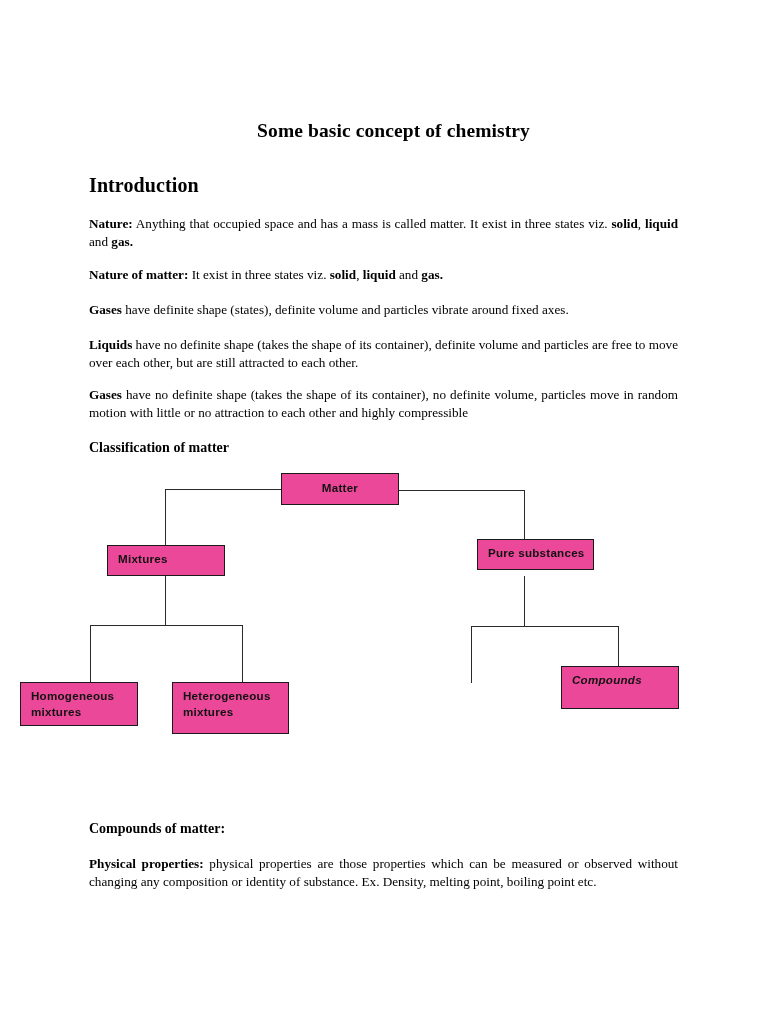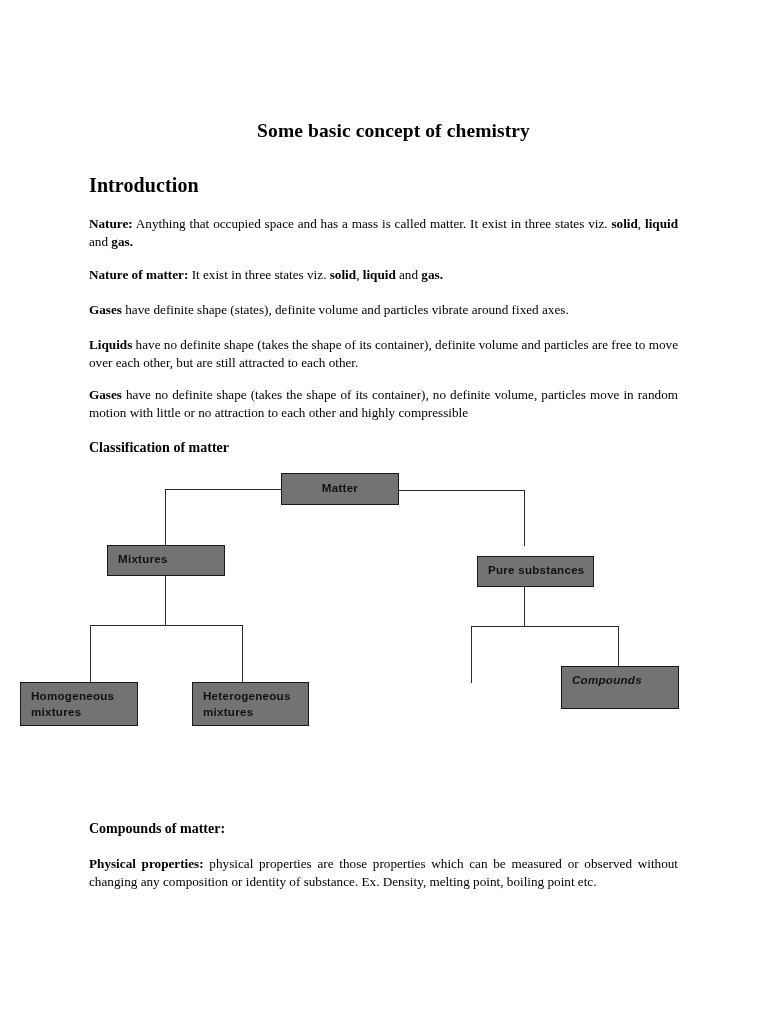--- a/index.html
+++ b/index.html
@@ -90,21 +90,21 @@
     top: 0;
     width: 768px;
     height: 1024px;
     pointer-events: none;
   }
   .chart > * { pointer-events: auto; }
 
   .node {
     position: absolute;
     border: 1.3px solid #1a1a1a;
-    background: #737373;
+    background: #ec4899;
     box-sizing: border-box;
     font-family: "Liberation Sans", "DejaVu Sans", sans-serif;
     font-size: 11.6px;
     font-weight: 600;
     letter-spacing: 0.25px;
     color: #111;
     line-height: 16px;
     padding: 5px 0 0 10px;
     white-space: pre-line;
   }
@@ -165,26 +165,26 @@
 
     <div class="edge v" style="left:524px; top:576px; height:51px;"></div>
     <div class="edge h" style="left:471px; top:626px; width:148px;"></div>
     <div class="edge v" style="left:471px; top:626px; height:57px;"></div>
     <div class="edge v" style="left:618px; top:626px; height:57px;"></div>
 
     <div class="node center" style="left:281px; top:473px; width:118px; height:32px;">Matter</div>
 
     <div class="node" style="left:107px; top:545px; width:118px; height:31px;">Mixtures</div>
 
-    <div class="node" style="left:477px; top:556px; width:117px; height:31px;">Pure substances</div>
+    <div class="node" style="left:477px; top:539px; width:117px; height:31px;">Pure substances</div>
 
     <div class="node" style="left:20px; top:682px; width:118px; height:44px;">Homogeneous
 mixtures</div>
 
-    <div class="node" style="left:192px; top:682px; width:117px; height:44px;">Heterogeneous
+    <div class="node" style="left:172px; top:682px; width:117px; height:52px;">Heterogeneous
 mixtures</div>
 
 
     <div class="node" style="left:561px; top:666px; width:118px; height:43px;font-style:italic;">Compounds</div>
 
   </div>
 
 </div>
 
 </body></html>

